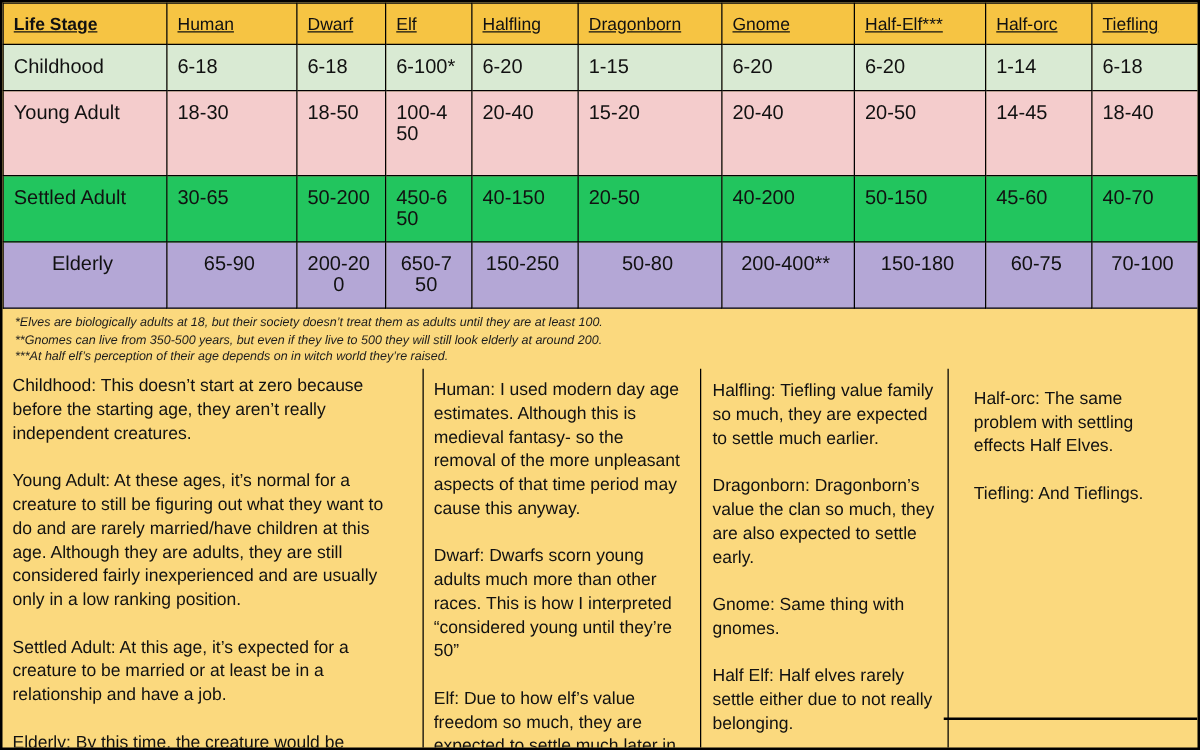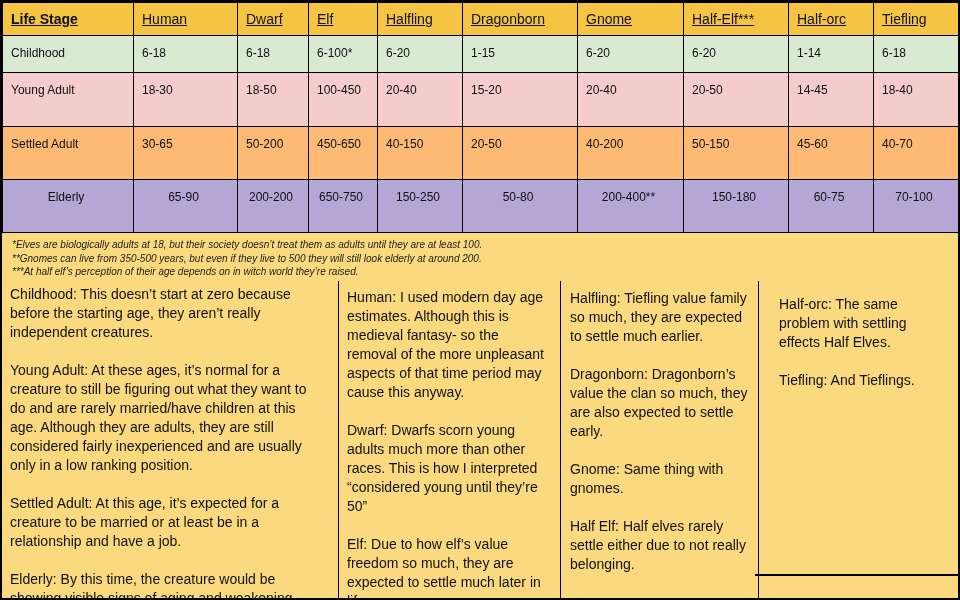--- a/index.html
+++ b/index.html
@@ -12,38 +12,38 @@
     position:relative;
     overflow:hidden;
     color:#111;
   }
   
   table.age { border-collapse:collapse; table-layout:fixed; width:956px; }
   table.age th, table.age td {
     border:1.5px solid #000;
     vertical-align:top;
     text-align:left;
-    font-size:12px;
+    font-size:16px;
     padding:9px 12px 4px 8px;
     word-break:break-all;
     line-height:17px;
   }
   table.age th {
     background:#F6C443;
     font-weight:normal;
     text-decoration:underline;
     font-size:14px;
     padding-top:8px;
     word-break:normal;
   }
   table.age th.first { font-weight:bold; }
   td.rowlabel { word-break:normal; }
   tr.row-childhood td { background:#D9EAD3; }
   tr.row-young     td { background:#F4CCCC; }
-  tr.row-settled   td { background:#fdba74; }
+  tr.row-settled   td { background:#22c55e; }
   tr.row-elderly   td { background:#B4A7D6;text-align:center; }
   
   .footnotes {
     height:48px;
     padding:5px 0 0 10px;
     font-style:italic;
     font-size:10px;
     line-height:13.5px;
     color:#1c1c1c;
   }
@@ -98,21 +98,21 @@
       <td>6-18</td>
       <td>6-18</td>
       <td>6-100*</td>
       <td>6-20</td>
       <td>1-15</td>
       <td>6-20</td>
       <td>6-20</td>
       <td>1-14</td>
       <td>6-18</td>
     </tr>
-    <tr class="row-young" style="height:54px">
+    <tr class="row-young" style="height:68px">
       <td class="rowlabel">Young Adult</td>
       <td>18-30</td>
       <td>18-50</td>
       <td>100-450</td>
       <td>20-40</td>
       <td>15-20</td>
       <td>20-40</td>
       <td>20-50</td>
       <td>14-45</td>
       <td>18-40</td>

